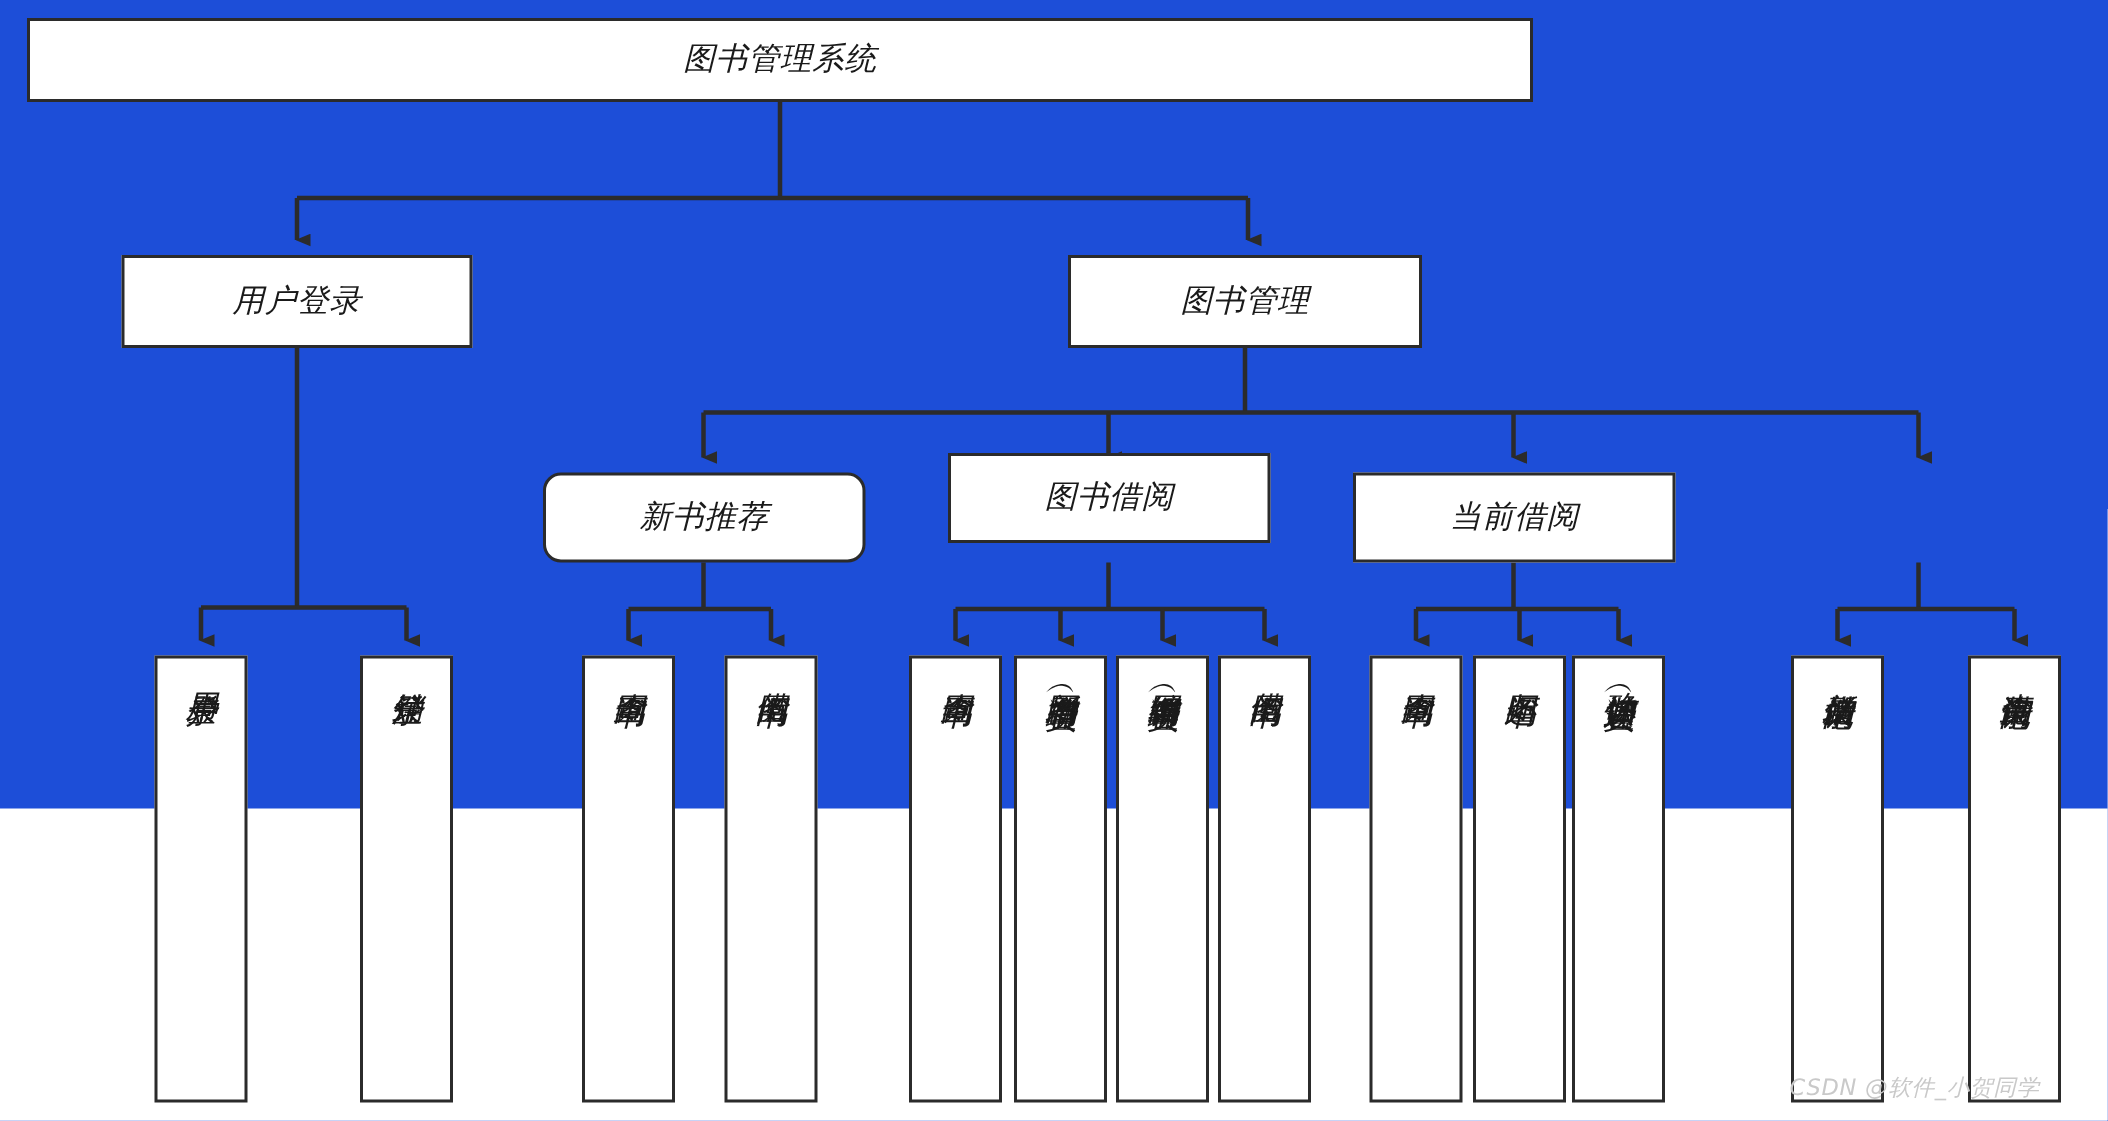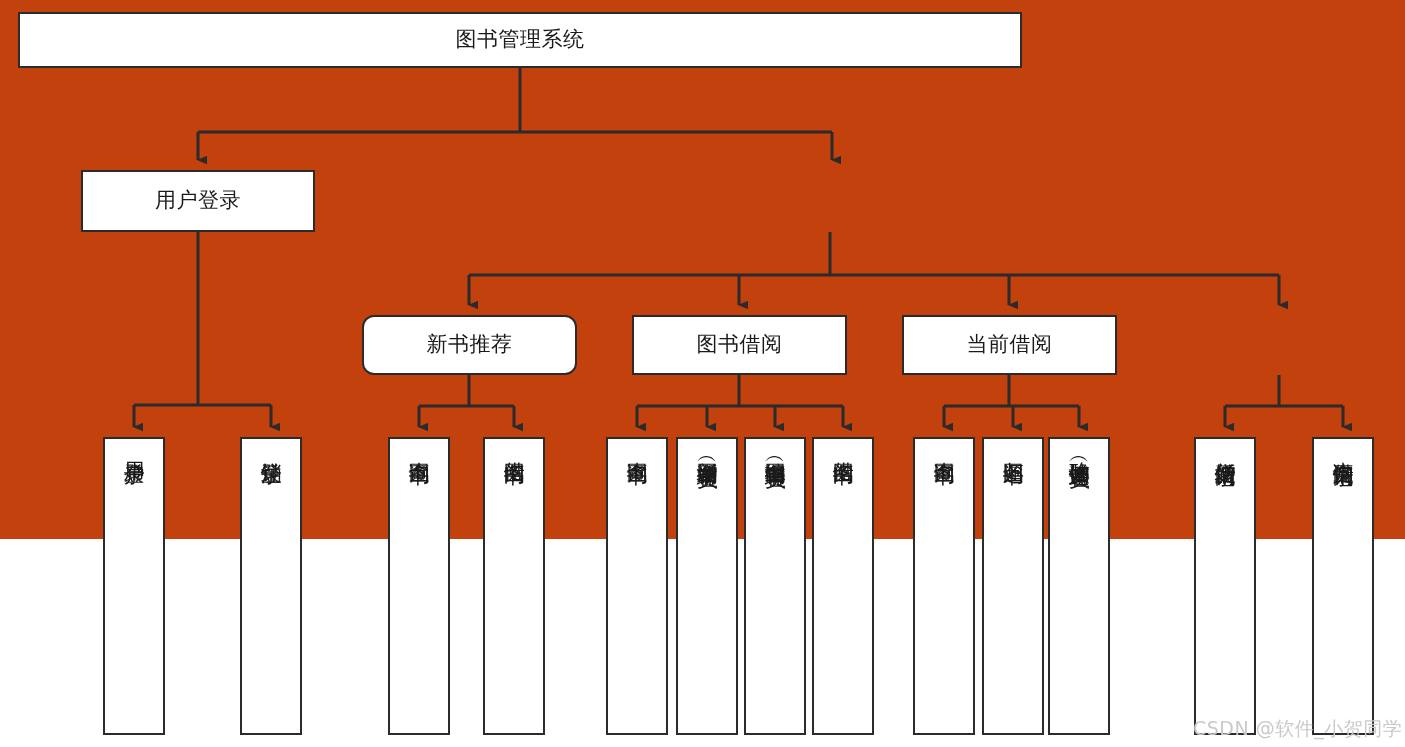--- a/index.html
+++ b/index.html
@@ -11,21 +11,22 @@
   body {
     font-family: "DejaVu Sans", "Liberation Sans", sans-serif;
     width: 1405px;
     height: 747px;
     overflow: hidden;
   }
   #diagram-root {
     position: relative;
     width: 1405px;
     height: 539px;
-    background: #c2410c;
+    background: #1d4ed8;
+    font-style: italic;
   }
   svg#diagram-svg {
     position: absolute;
     left: 0;
     top: 0;
     width: 1405px;
     height: 747px;
   }
   .node-box {
     position: absolute;
@@ -56,21 +57,21 @@
     writing-mode: vertical-rl;
     text-orientation: upright;
     font-size: 21px;
     line-height: 1.25;
     letter-spacing: 1px;
     white-space: nowrap;
   }
   .watermark {
     position: absolute;
     color: #c9c9c9;
-    font-size: 19px;
+    font-size: 15px;
     letter-spacing: 0.5px;
     white-space: nowrap;
     user-select: none;
   }
 </style>
 </head>
 <body>
 
 <div id="diagram-root">
 
@@ -139,25 +140,28 @@
     </g>
   </svg>
 
   <div class="node-box horizontal" style="left:18px; top:12px; width:1004px; height:56px;">
     <span class="node-label">图书管理系统</span>
   </div>
 
   <div class="node-box horizontal" style="left:81px; top:170px; width:234px; height:62px;">
     <span class="node-label">用户登录</span>
   </div>
+  <div class="node-box horizontal" style="left:712px; top:170px; width:236px; height:62px;">
+    <span class="node-label">图书管理</span>
+  </div>
 
   <div class="node-box horizontal" style="left:362px; top:315px; width:215px; height:60px;border-radius:12px;">
     <span class="node-label">新书推荐</span>
   </div>
-  <div class="node-box horizontal" style="left:632px; top:315px; width:215px; height:60px;">
+  <div class="node-box horizontal" style="left:632px; top:302px; width:215px; height:60px;">
     <span class="node-label">图书借阅</span>
   </div>
   <div class="node-box horizontal" style="left:902px; top:315px; width:215px; height:60px;">
     <span class="node-label">当前借阅</span>
   </div>
 
   <div class="node-box vertical" style="left:103px; top:437px; width:62px; height:298px;">
     <span class="node-label">用户登录</span>
   </div>
   <div class="node-box vertical" style="left:240px; top:437px; width:62px; height:298px;">

